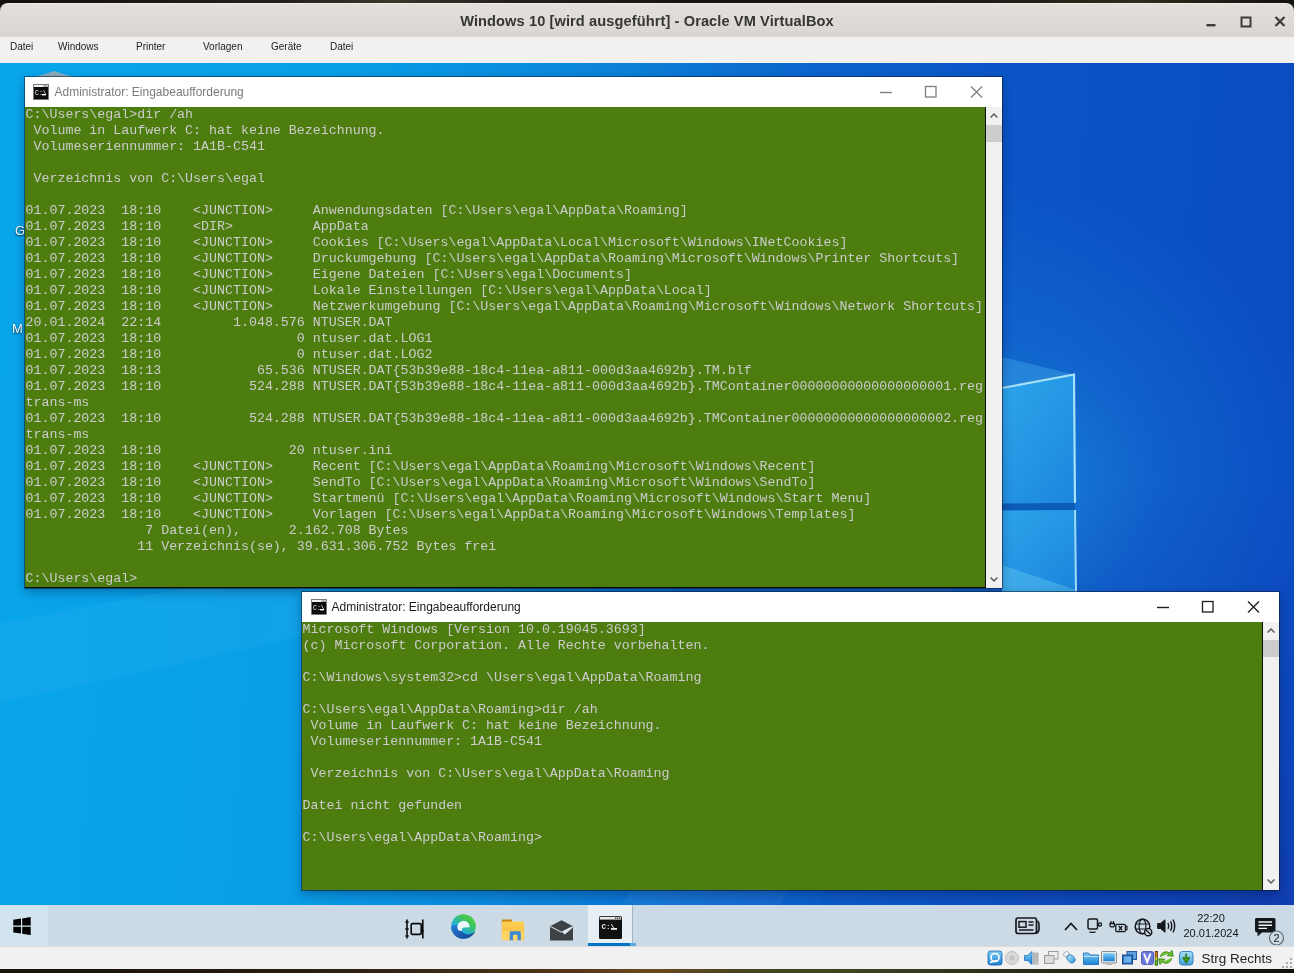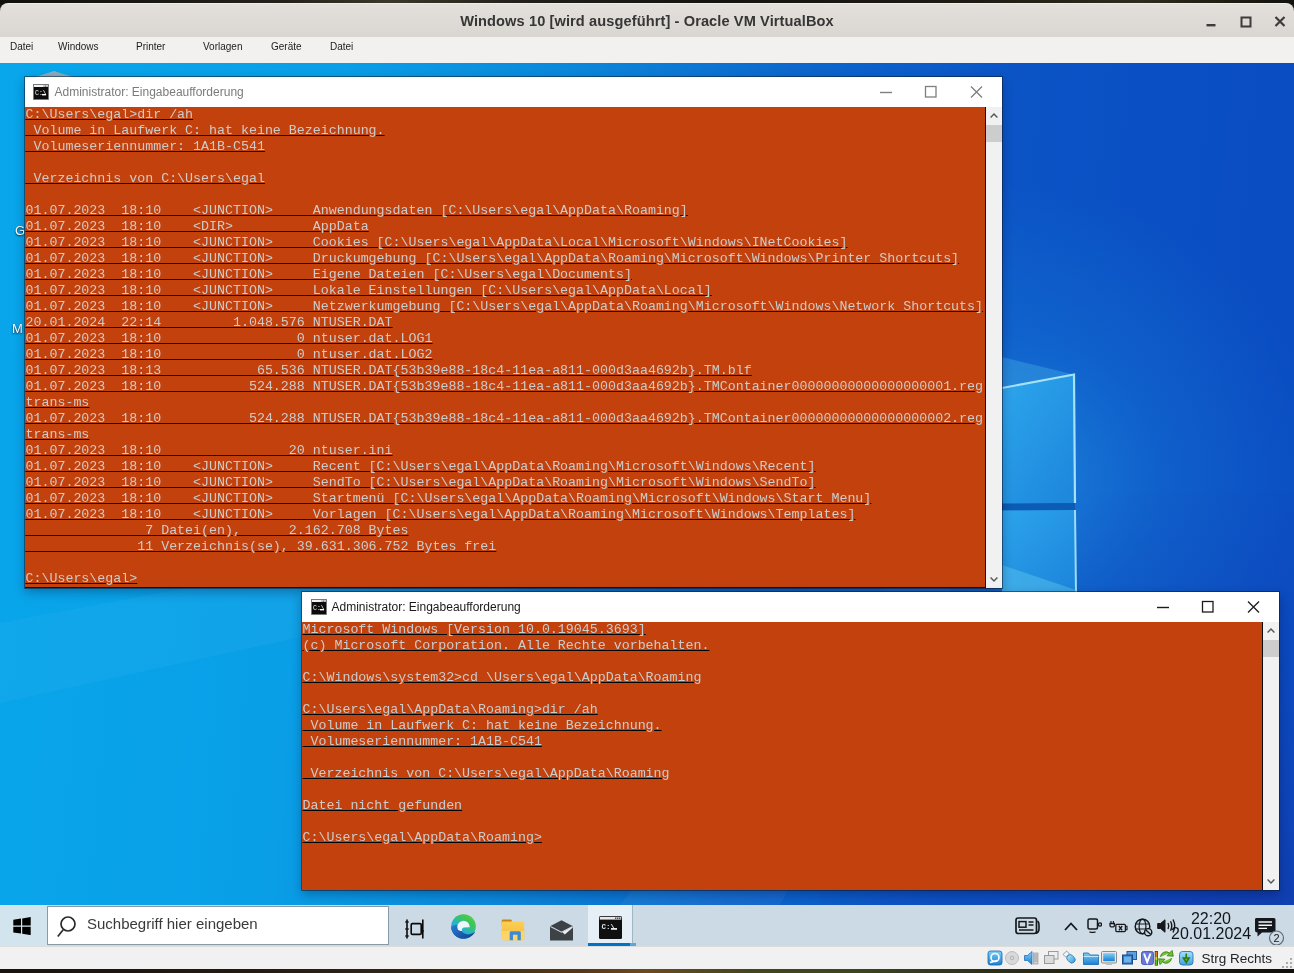--- a/index.html
+++ b/index.html
@@ -29,37 +29,37 @@
   .ticon { position:absolute; }
 
   .dlabel { position:absolute; color:#fff; font-size:13px;
     text-shadow:0 1px 2px rgba(0,0,0,0.8); }
 
   
   .cmdwin { position:absolute; background:#0c0c0c;
     box-shadow:0 0 0 1px rgba(10,20,40,0.5), 0 4px 10px rgba(0,10,40,0.32); }
   .cmdtitle { position:absolute; left:0; top:0; right:0; height:30px; background:#ffffff;padding-left:46px; }
   .cmdtitle .ttxt { position:absolute; left:30px; top:8px; font-size:12px; }
-  .cmdbody { position:absolute; left:0; top:30px; background:#c2410c; overflow:hidden;text-decoration:underline; }
+  .cmdbody { position:absolute; left:0; top:30px; background:#4d7c0f; overflow:hidden; }
   .cmdbody pre { font-family:"Liberation Mono",monospace; font-size:13.3px; line-height:16px;
     color:#cccccc; margin-left:1px; }
   .sbar { position:absolute; top:30px; right:0; width:16px; bottom:0; background:#f1f1f1; }
   .sthumb { position:absolute; left:0; width:16px; background:#cdcdcd; }
   .sarrow { position:absolute; left:4px; width:8px; height:5px; }
 
   
   #taskbar { left:0; top:905px; width:1294px; height:41px; background:#ccdae5; }
   #startbtn { position:absolute; left:0; top:0; width:48px; height:41px; background:#d2e5ef; }
   #searchbox { position:absolute; left:47px; top:1px; width:342px; height:39px;
     background:#ffffff; border:1px solid #8a9aa4; }
   #searchbox .stext { position:absolute; left:39px; top:8px; font-size:15px; color:#3a3a3a; }
   #cmdbtn { position:absolute; left:588px; top:0; width:45px; height:41px; background:#e7eff6;
     border-right:1px solid #9fb6c4; }
   #cmdunderline { position:absolute; left:588px; top:38px; width:46px; height:3px; background:#0173c5; }
-  .clock { position:absolute; font-size:16px; color:#10161c; text-align:center; width:80px;
+  .clock { position:absolute; font-size:11px; color:#10161c; text-align:center; width:80px;
     line-height:15px; }
 
   
   #vbstatus { left:0; top:946px; width:1294px; height:23px; background:#f1f1f1;
     border-top:1px solid #dcdcdc; }
   #strg { position:absolute; right:22px; top:4px; font-size:13.5px; color:#24242c; }
 </style>
 </head>
 <body>
 
@@ -242,27 +242,20 @@
 </div>
 
 <div id="taskbar" class="abs">
   <div id="startbtn"></div>
   <svg class="ticon" style="left:13px;top:12px" width="18" height="18" viewBox="0 0 18 18">
     <polygon points="0.3,2.8 8,1.6 8,8.5 0.3,8.5" fill="#000"></polygon>
     <polygon points="9.2,1.4 17.7,0.1 17.7,8.5 9.2,8.5" fill="#000"></polygon>
     <polygon points="0.3,9.7 8,9.7 8,16.6 0.3,15.4" fill="#000"></polygon>
     <polygon points="9.2,9.7 17.7,9.7 17.7,18.1 9.2,16.8" fill="#000"></polygon>
   </svg>
-  <div id="searchbox">
-    <svg style="position:absolute;left:8px;top:7px" width="26" height="26" viewBox="0 0 26 26" fill="none" stroke="#2b2b2b" stroke-width="1.7">
-      <circle cx="12" cy="10" r="7"></circle>
-      <path d="M7.2 15.7 L1.8 22.5"></path>
-    </svg>
-    <span class="stext">Suchbegriff hier eingeben</span>
-  </div>
 
   <svg class="ticon" style="left:405px;top:14px" width="19" height="20" viewBox="0 0 19 20" fill="none" stroke="#0a0a0a" stroke-width="1.4">
     <path d="M2 0.5 L2 19.5" stroke-width="1.6"></path>
     <path d="M0 3 L4 3 M0 10 L4 10 M0 17 L4 17" stroke-width="1.2"></path>
     <rect x="6.2" y="4.6" width="10" height="10.8" rx="1.2" stroke-width="1.6"></rect>
     <path d="M17.8 0.5 L17.8 19.5" stroke-width="1.6"></path>
     <circle cx="17.8" cy="12" r="1" fill="#0a0a0a" stroke="none"></circle>
   </svg>
 
   <svg class="ticon" style="left:450px;top:8px" width="27" height="27" viewBox="0 0 27 27">

